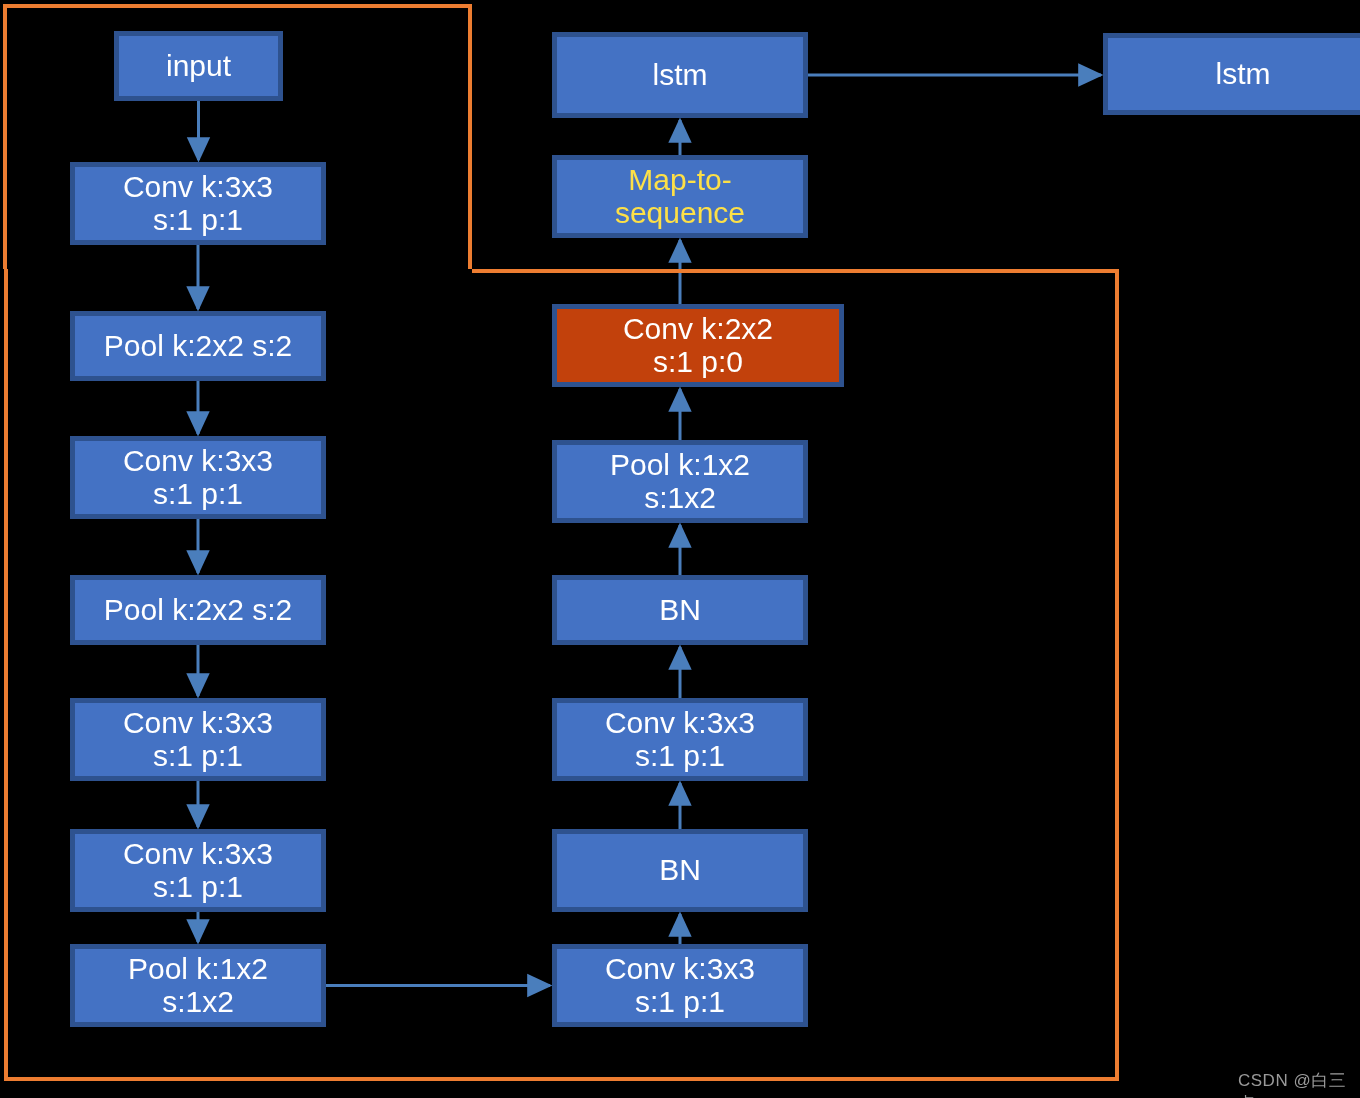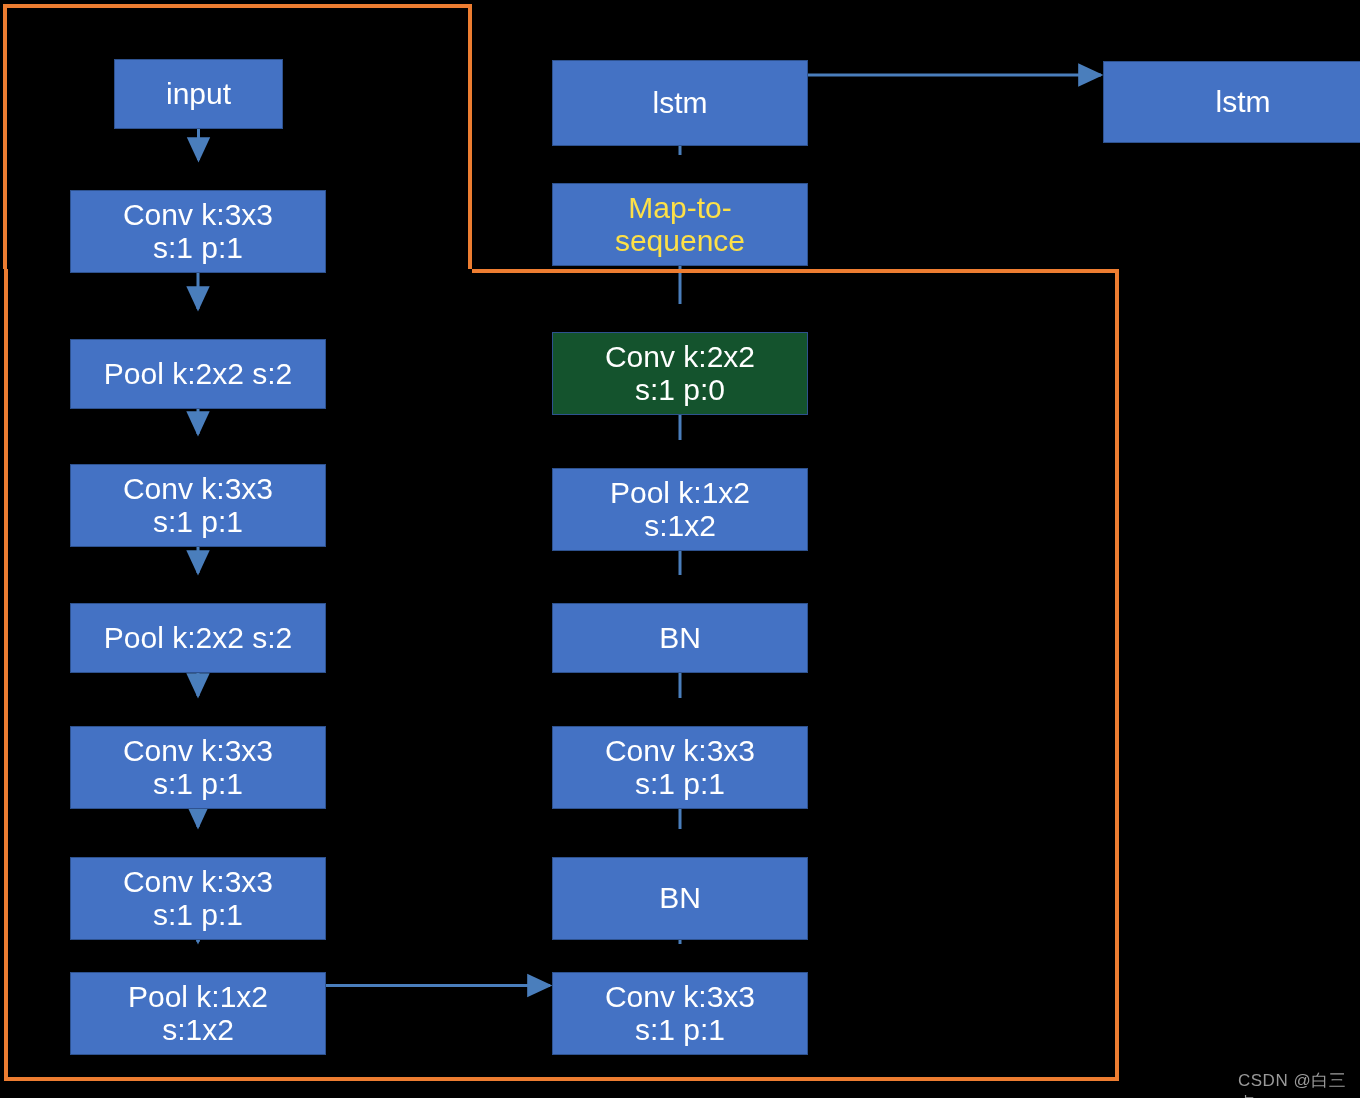--- a/index.html
+++ b/index.html
@@ -1,20 +1,20 @@
 <!DOCTYPE html>
 <html><head>
 <meta charset="utf-8">
 <style>
   html,body{margin:0;padding:0;background:#000;}
   #stage{position:relative;width:1360px;height:1098px;background:#000;overflow:hidden;
          font-family:"Liberation Sans","DejaVu Sans",sans-serif;}
-  .node{position:absolute;background:#4472C4;border:1px solid #ffffff;color:#ffffff;
+  .node{position:absolute;background:#4472C4;border:5px solid #ffffff;color:#ffffff;
         display:flex;align-items:center;justify-content:center;text-align:center;
-        font-size:30px;line-height:1.08;box-sizing:border-box;white-space:pre-line;margin-top:28px;}
+        font-size:30px;line-height:1.08;box-sizing:border-box;white-space:pre-line;}
   .grp{position:absolute;box-sizing:border-box;pointer-events:none;}
   .watermark{position:absolute;color:#9a9a9a;font-size:17px;letter-spacing:.5px;}
   svg.edges{position:absolute;left:0;top:0;width:1360px;height:1098px;overflow:visible;}
 </style>
 </head>
 <body>
 
 <div id="stage">
   <svg class="edges">
     <defs>
@@ -61,21 +61,21 @@
       <div class="node" style="left: 70px; top: 944px; width: 256px; height: 83px; background: rgb(68, 114, 196); border-color: rgb(46, 82, 143); color: rgb(255, 255, 255);">Pool k:1x2
 s:1x2</div>
       <div class="node" style="left: 552px; top: 944px; width: 256px; height: 83px; background: rgb(68, 114, 196); border-color: rgb(46, 82, 143); color: rgb(255, 255, 255);">Conv k:3x3
 s:1 p:1</div>
       <div class="node" style="left: 552px; top: 829px; width: 256px; height: 83px; background: rgb(68, 114, 196); border-color: rgb(46, 82, 143); color: rgb(255, 255, 255);">BN</div>
       <div class="node" style="left: 552px; top: 698px; width: 256px; height: 83px; background: rgb(68, 114, 196); border-color: rgb(46, 82, 143); color: rgb(255, 255, 255);">Conv k:3x3
 s:1 p:1</div>
       <div class="node" style="left: 552px; top: 575px; width: 256px; height: 70px; background: rgb(68, 114, 196); border-color: rgb(46, 82, 143); color: rgb(255, 255, 255);">BN</div>
       <div class="node" style="left: 552px; top: 440px; width: 256px; height: 83px; background: rgb(68, 114, 196); border-color: rgb(46, 82, 143); color: rgb(255, 255, 255);">Pool k:1x2
 s:1x2</div>
-      <div class="node" style="left: 552px; top: 304px; width: 256px; height: 83px; background: #14532d; border-color: rgb(46, 82, 143); color: rgb(255, 255, 255);">Conv k:2x2
+      <div class="node" style="left: 552px; top: 304px; width: 292px; height: 83px; background: #c2410c; border-color: rgb(46, 82, 143); color: rgb(255, 255, 255);">Conv k:2x2
 s:1 p:0</div>
       <div class="node" style="left: 552px; top: 155px; width: 256px; height: 83px; background: rgb(68, 114, 196); border-color: rgb(46, 82, 143); color: #fde047;">Map-to-
 sequence</div>
       <div class="node" style="left: 552px; top: 32px; width: 256px; height: 86px; background: rgb(68, 114, 196); border-color: rgb(46, 82, 143); color: rgb(255, 255, 255);">lstm</div>
       <div class="node" style="left: 1103px; top: 33px; width: 280px; height: 82px; background: rgb(68, 114, 196); border-color: rgb(46, 82, 143); color: rgb(255, 255, 255);">lstm</div>
     </div>
   <div class="watermark" style="left: 1238px; top: 1069px;">CSDN @白三点</div>
 </div>
 
 </body></html>

